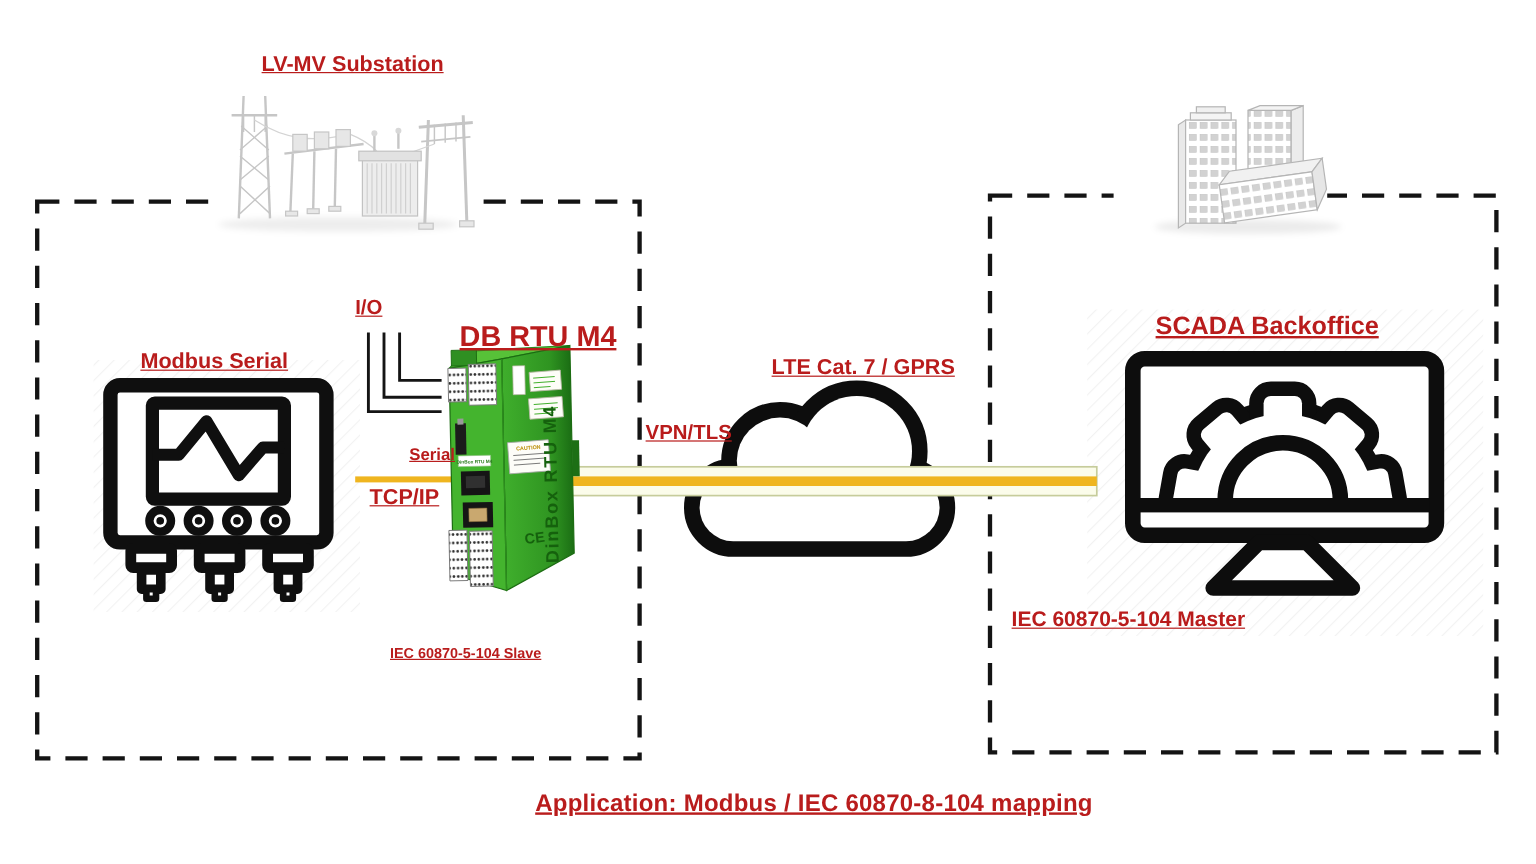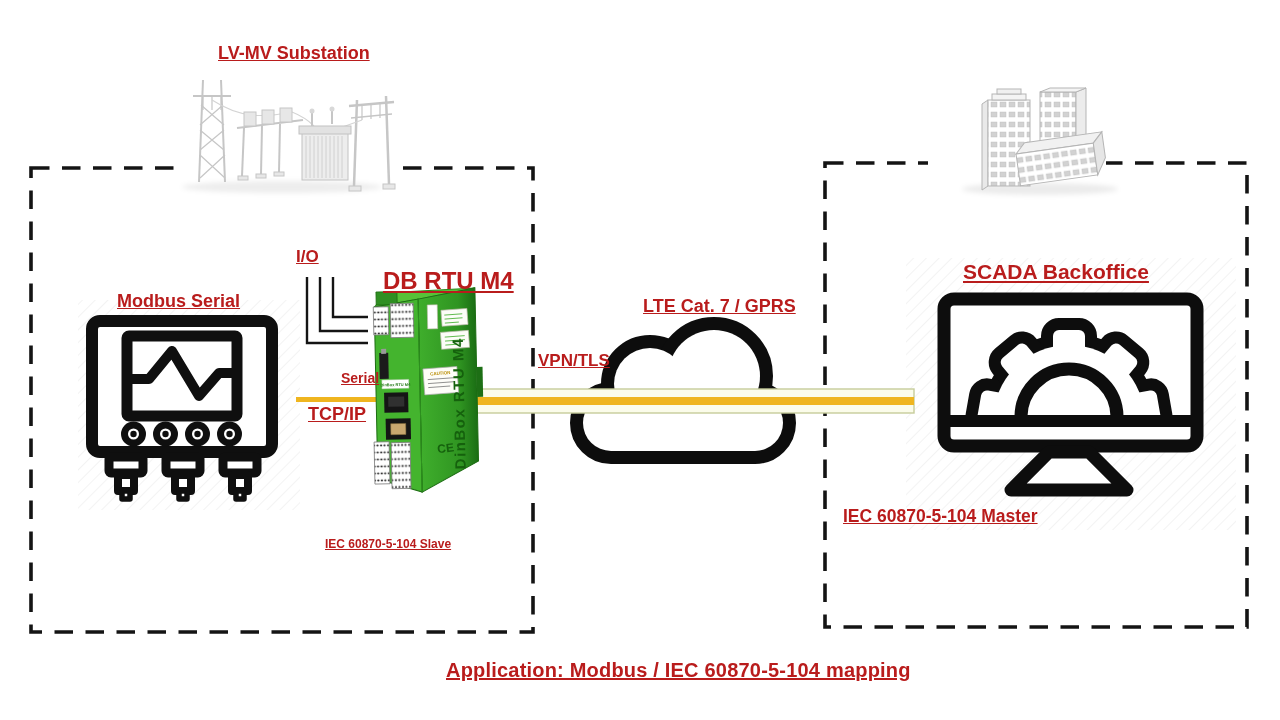--- a/index.html
+++ b/index.html
@@ -259,15 +259,15 @@
 <div class="lbl lbl-modbus">Modbus Serial</div>
 <div class="lbl lbl-dbrtu">DB RTU M4</div>
 <div class="lbl lbl-io">I/O</div>
 <div class="lbl lbl-serial">Serial</div>
 <div class="lbl lbl-tcpip">TCP/IP</div>
 <div class="lbl lbl-vpn">VPN/TLS</div>
 <div class="lbl lbl-lte">LTE Cat. 7 / GPRS</div>
 <div class="lbl lbl-scada">SCADA Backoffice</div>
 <div class="lbl lbl-slave">IEC 60870-5-104 Slave</div>
 <div class="lbl lbl-master">IEC 60870-5-104 Master</div>
-<div class="lbl lbl-caption">Application: Modbus / IEC 60870-5-104 mapping</div>
+<div class="lbl lbl-caption">Application: Modbus / IEC 60870-8-104 mapping</div>
 
 </div>
 
 </body></html>

